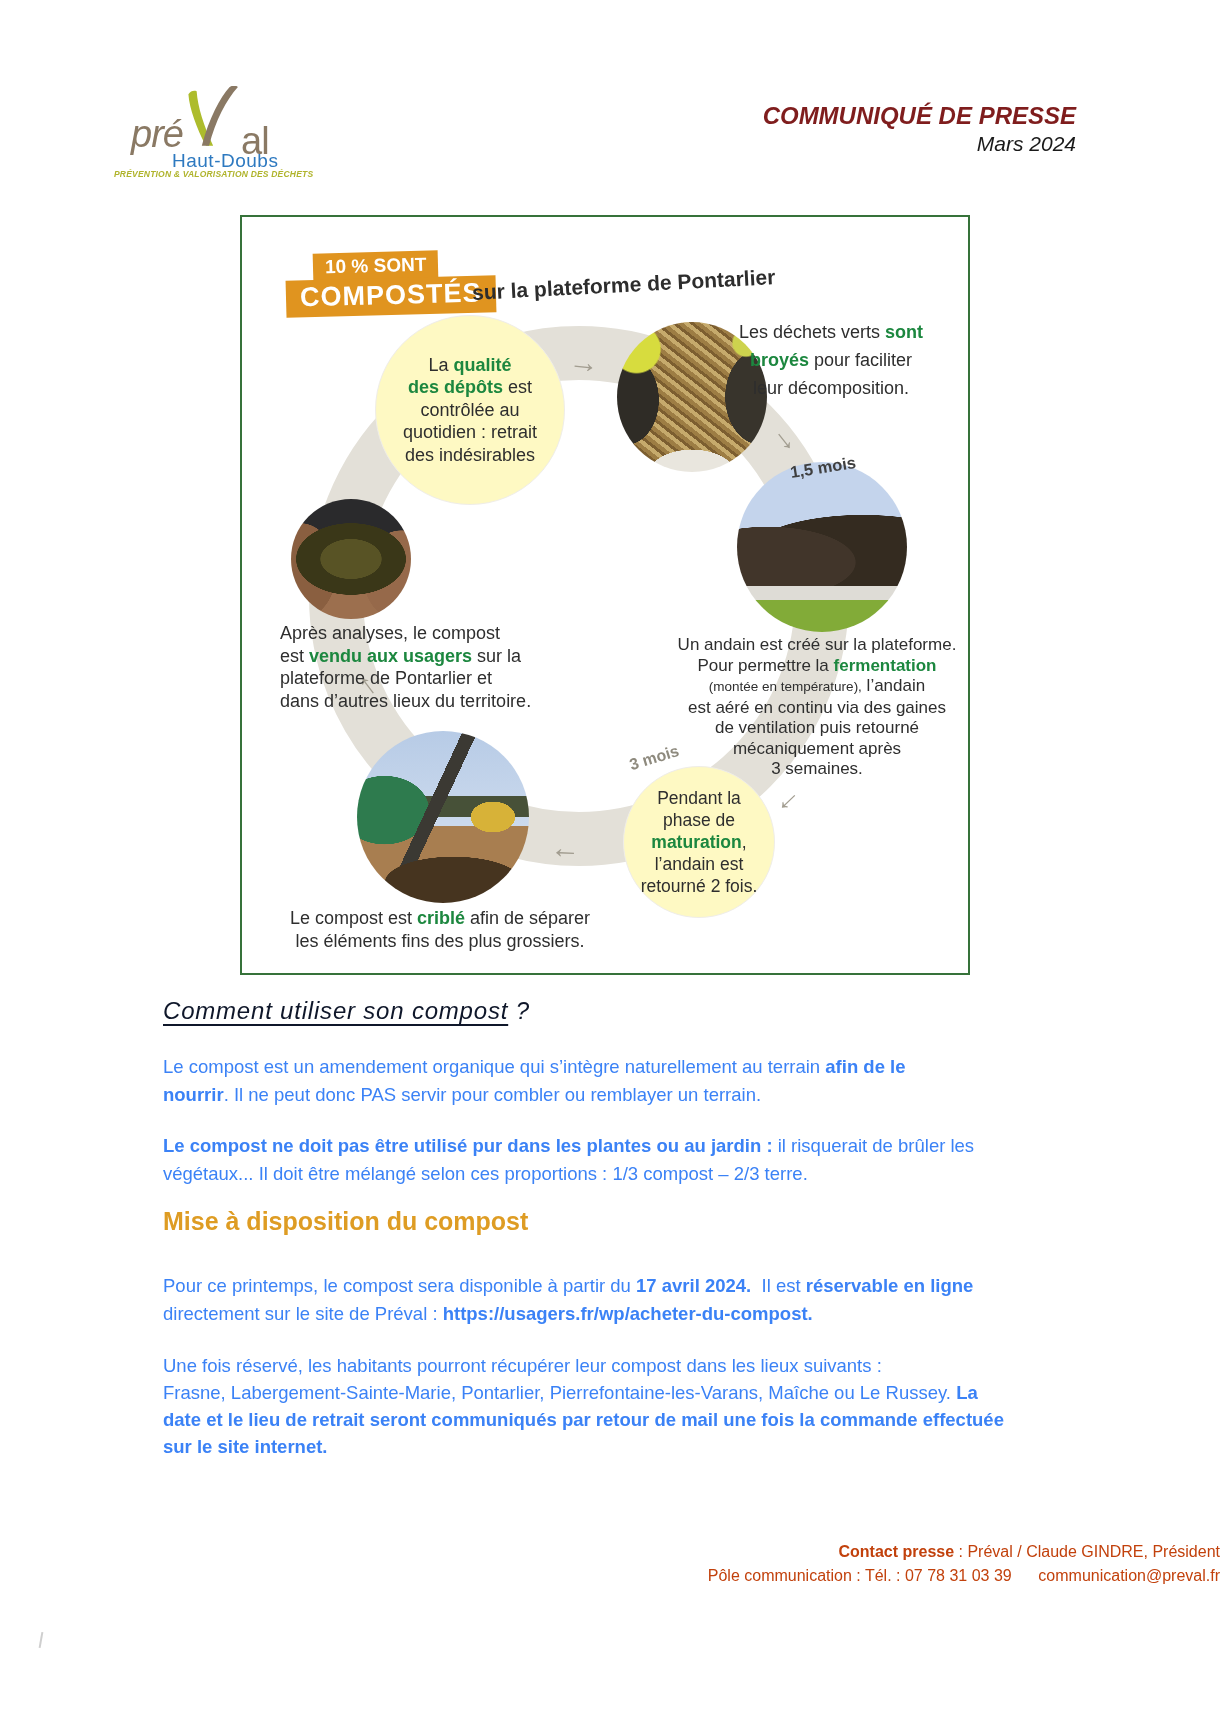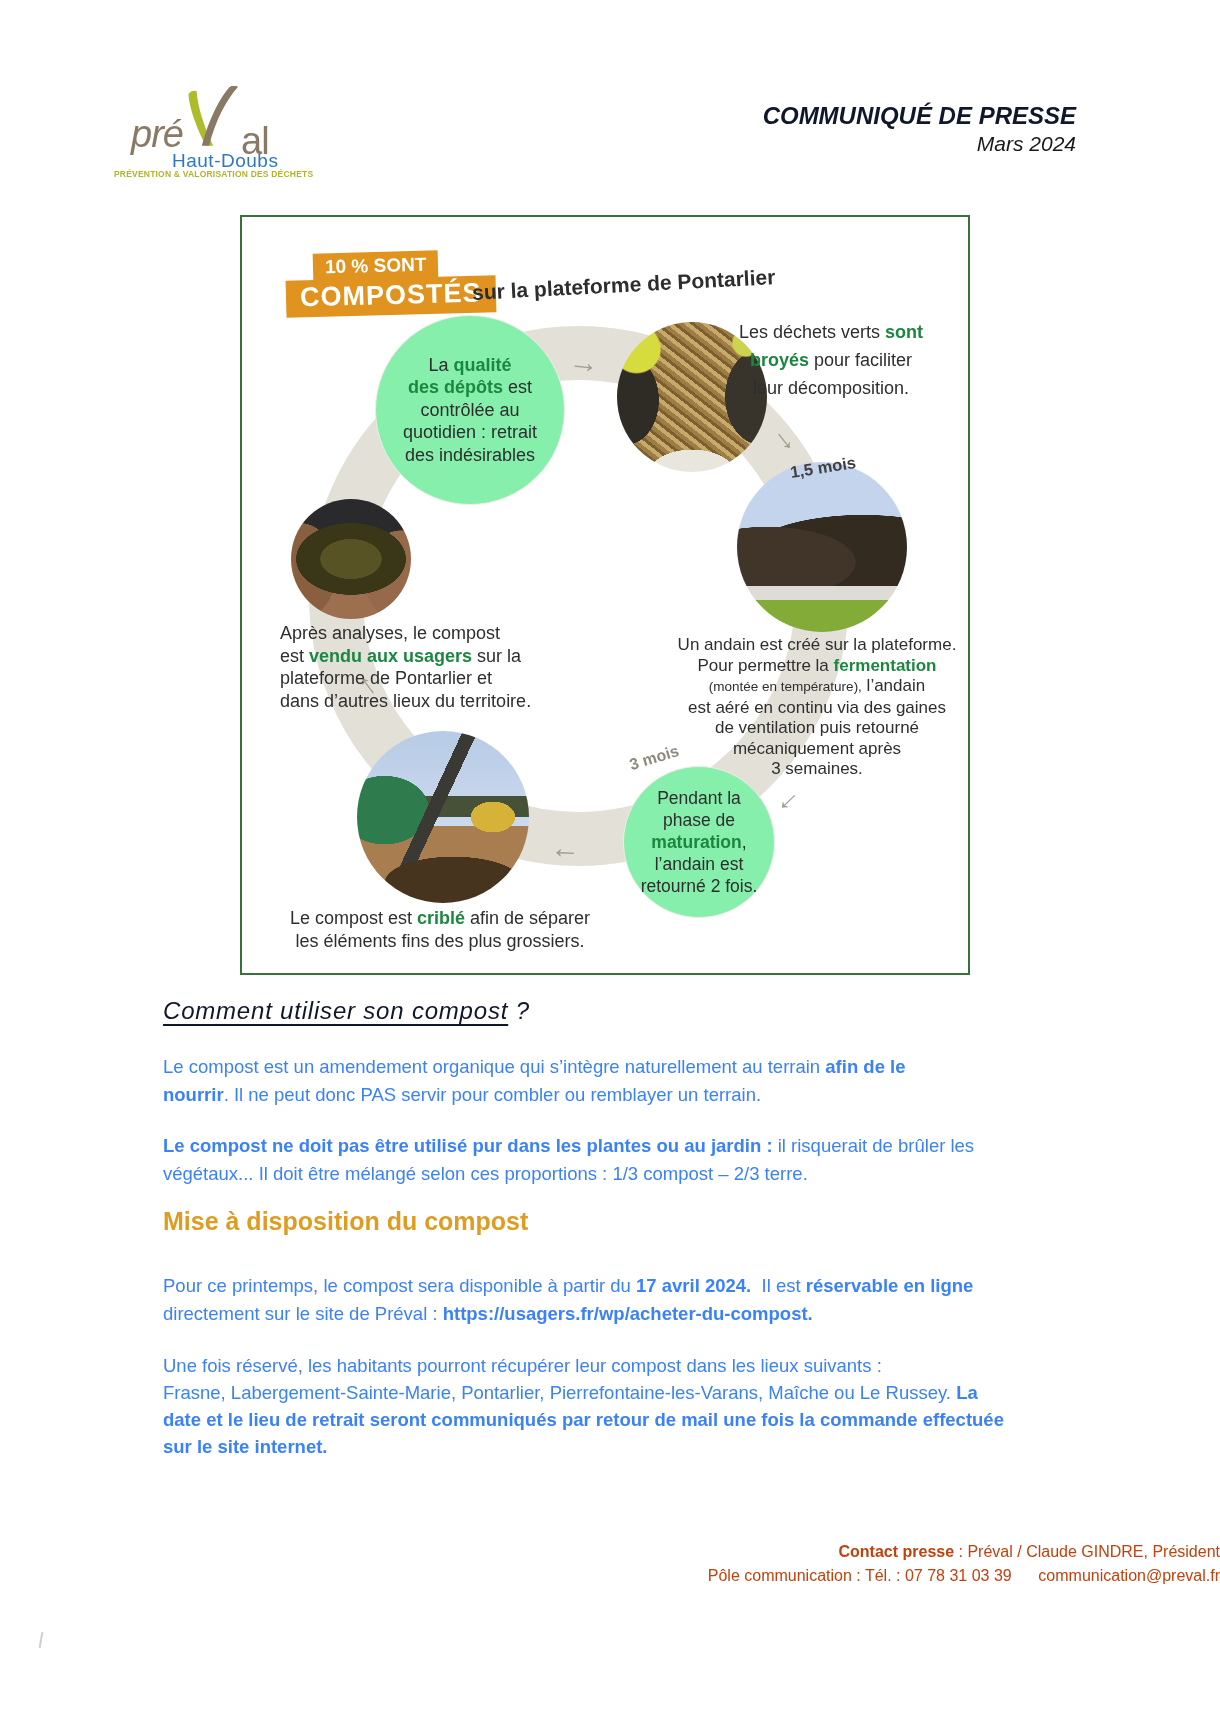--- a/index.html
+++ b/index.html
@@ -9,34 +9,34 @@
     font-family:"Liberation Sans","DejaVu Sans",sans-serif; color:#242424;
     overflow:hidden;
   }
 
   
   .logo-pre, .logo-al { position:absolute; font-size:38px; letter-spacing:-1px; color:#8a7964; font-weight:500; }
   .logo-pre { left:131px; top:113px;font-style:italic; }
   .logo-al  { left:241px; top:113px;margin-top:7px; }
   .logo-v   { position:absolute; left:174px; top:86px; width:68px; height:66px; }
   .logo-region { position:absolute; left:172px; top:150px; font-size:19px; font-weight:500; color:#2d79c0; letter-spacing:0.5px; }
-  .logo-tagline { position:absolute; left:114px; top:169px; font-size:8.5px; font-weight:700; color:#b0b42c; letter-spacing:0.2px; }
-
-  .doc-type { position:absolute; right:144px; top:102px; font-size:24px; font-weight:700; font-style:italic; color:#0f172a; }
+  .logo-tagline { position:absolute; left:114px; top:169px; font-size:8.5px; font-weight:700; color:#b0b42c; letter-spacing:0.2px;font-style:italic; }
+
+  .doc-type { position:absolute; right:144px; top:102px; font-size:24px; font-weight:700; font-style:italic; color:#7f1d1d; }
   .doc-date { position:absolute; right:144px; top:132px; font-size:21px; font-style:italic; color:#1a1a1a; }
 
   
   .panel { position:absolute; left:240px; top:215px; width:730px; height:760px; border:2px solid #36723a; background:#fff; }
   .ring { position:absolute; left:67px; top:109px; width:540px; height:540px; border:54px solid #e3e0d8; border-radius:50%; }
 
   .badge-top  { position:absolute; left:71px; top:35px; background:#e0941f; color:#fff; font-weight:700; font-size:19px; padding:3px 12px 4px; transform:rotate(-1.5deg); }
   .badge-main { position:absolute; left:44px; top:61px; background:#e0941f; color:#fff; font-weight:700; font-size:27px; letter-spacing:1px; padding:2px 14px 4px; transform:rotate(-1.5deg); }
   .badge-caption { position:absolute; left:230px; top:56px; font-weight:700; font-size:21px; color:#2d2d2d; transform:rotate(-3deg); white-space:nowrap; }
 
-  .bubble { position:absolute; background:#86efac; border:1px solid #efede8; border-radius:50%; display:flex; align-items:center; justify-content:center; text-align:center; }
+  .bubble { position:absolute; background:#fef9c3; border:1px solid #efede8; border-radius:50%; display:flex; align-items:center; justify-content:center; text-align:center; }
   .bubble-quality    { left:133px; top:98px;  width:190px; height:190px; }
   .bubble-maturation { left:381px; top:549px; width:152px; height:152px; }
   .bubble .txt { white-space:pre-wrap; }
 
   .photo { position:absolute; border-radius:50%; }
   .photo-broyage { left:375px; top:105px; width:150px; height:150px;
     background:
       radial-gradient(circle at 13% 18%, #d7dc3e 0 13%, transparent 14%),
       radial-gradient(circle at 86% 14%, #cdd34e 0 7%, transparent 8%),
       radial-gradient(ellipse 22% 30% at 6% 52%, #2f2c26 0 99%, transparent 100%),

